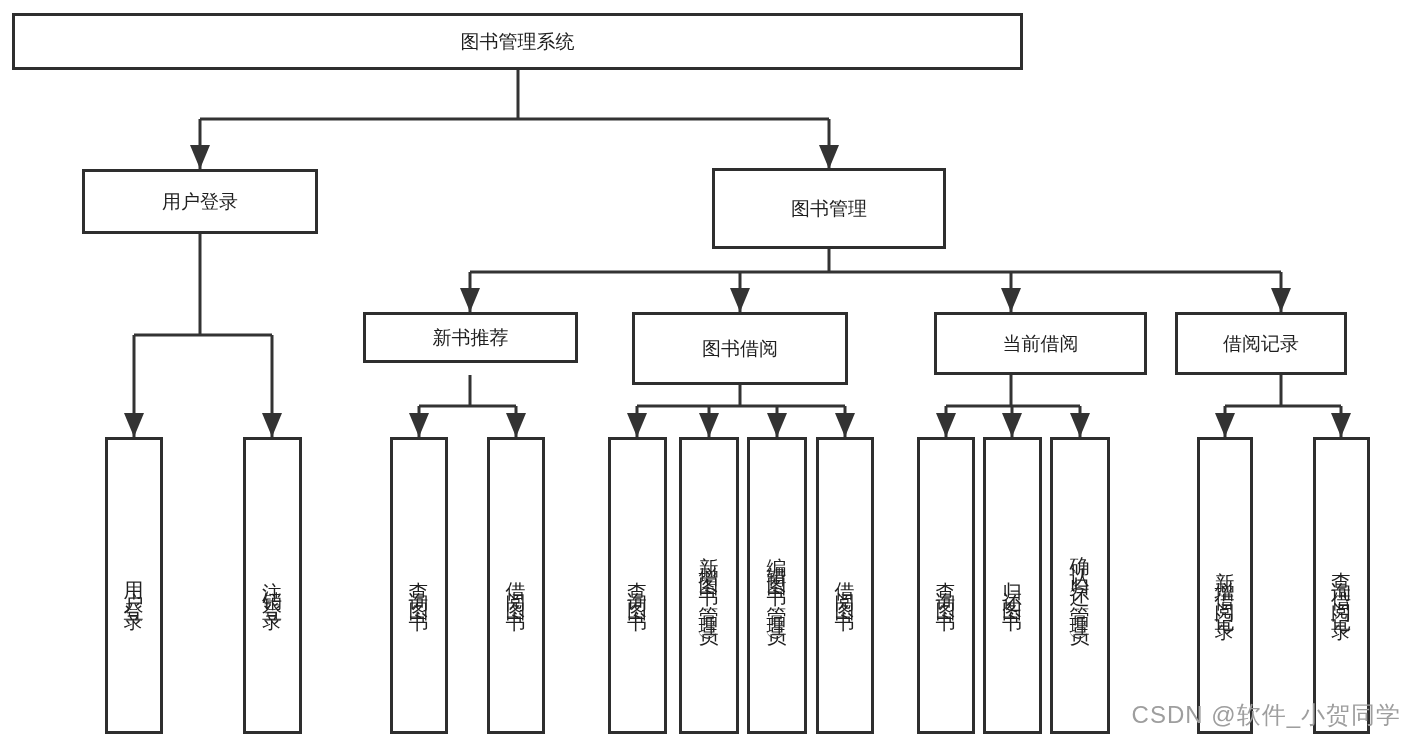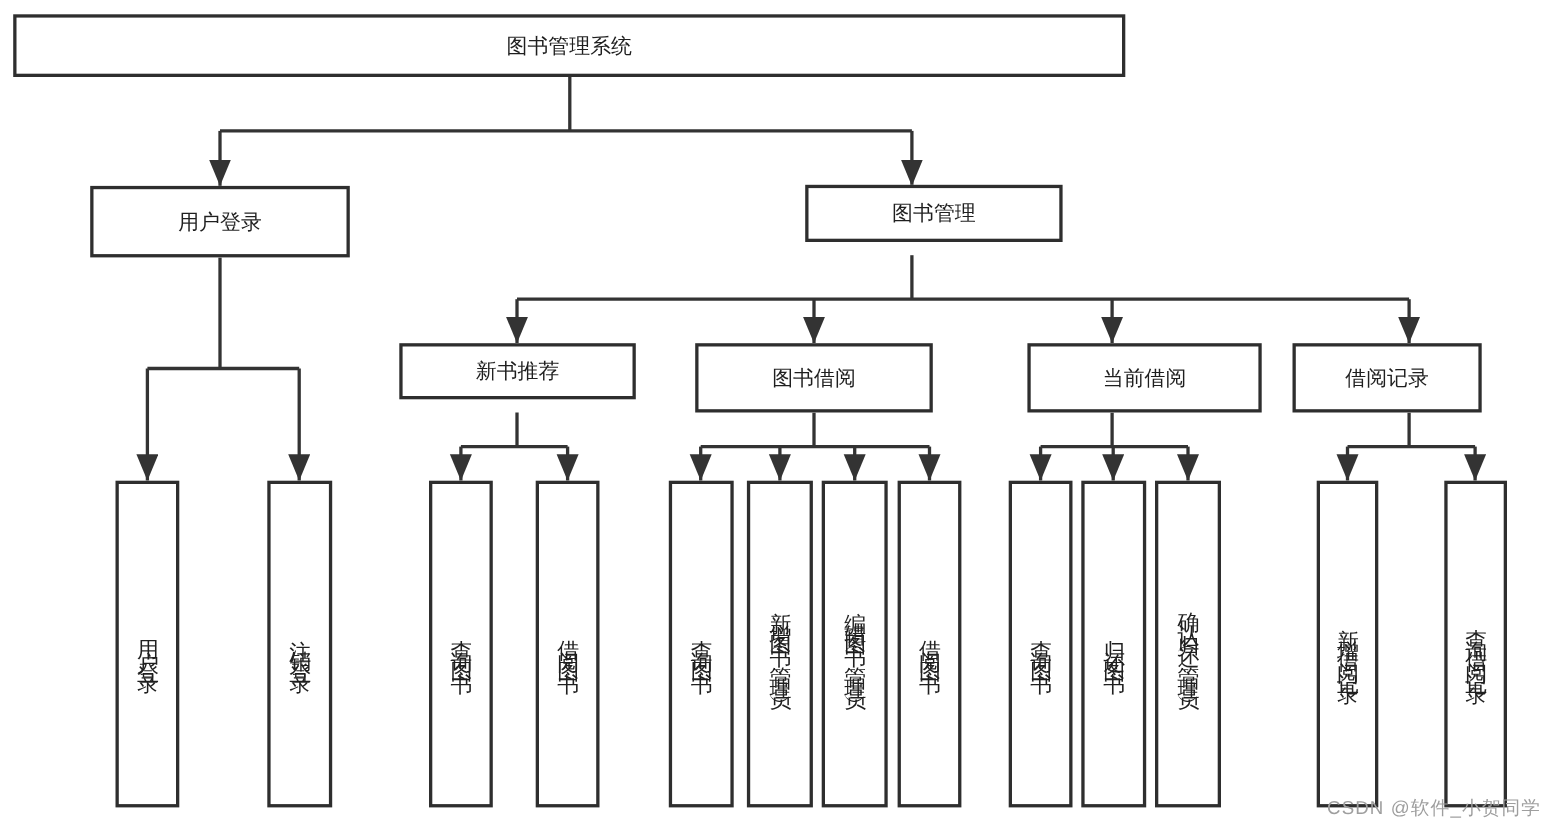--- a/index.html
+++ b/index.html
@@ -33,23 +33,23 @@
   .vnode .lbl{
     writing-mode:vertical-rl;
     text-orientation:mixed;
     letter-spacing:0.5em;
     font-size:20px;
     line-height:1;
   }
   .watermark{
     position:absolute;
     right:4px;
-    bottom:1px;
+    bottom:16px;
     z-index:2;
-    font-size:17px;
+    font-size:24px;
     color:var(--watermark);
     letter-spacing:1px;
     white-space:nowrap;
   }
 </style>
 </head>
 <body>
 
 <div class="canvas">
 
@@ -103,28 +103,28 @@
     </g>
   </svg>
 
   <div class="node" style="left:12px;top:13px;width:1011px;height:57px;">
     <span class="lbl">图书管理系统</span>
   </div>
 
   <div class="node" style="left:82px;top:169px;width:236px;height:65px;">
     <span class="lbl">用户登录</span>
   </div>
-  <div class="node" style="left:732px;top:168px;width:234px;height:52px;">
+  <div class="node" style="left:712px;top:168px;width:234px;height:81px;">
     <span class="lbl">图书管理</span>
   </div>
 
   <div class="node" style="left:363px;top:312px;width:215px;height:51px;">
     <span class="lbl">新书推荐</span>
   </div>
-  <div class="node" style="left:632px;top:312px;width:216px;height:63px;">
+  <div class="node" style="left:632px;top:312px;width:216px;height:73px;">
     <span class="lbl">图书借阅</span>
   </div>
   <div class="node" style="left:905px;top:312px;width:213px;height:63px;margin-left:29px;">
     <span class="lbl">当前借阅</span>
   </div>
   <div class="node" style="left:1175px;top:312px;width:172px;height:63px;">
     <span class="lbl">借阅记录</span>
   </div>
 
   <div class="node vnode" style="left:105px;top:437px;width:58px;height:297px;">

